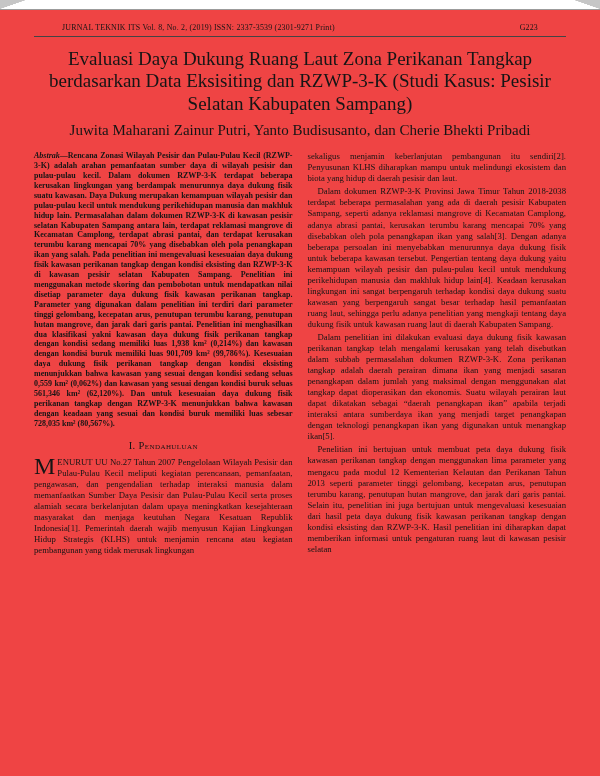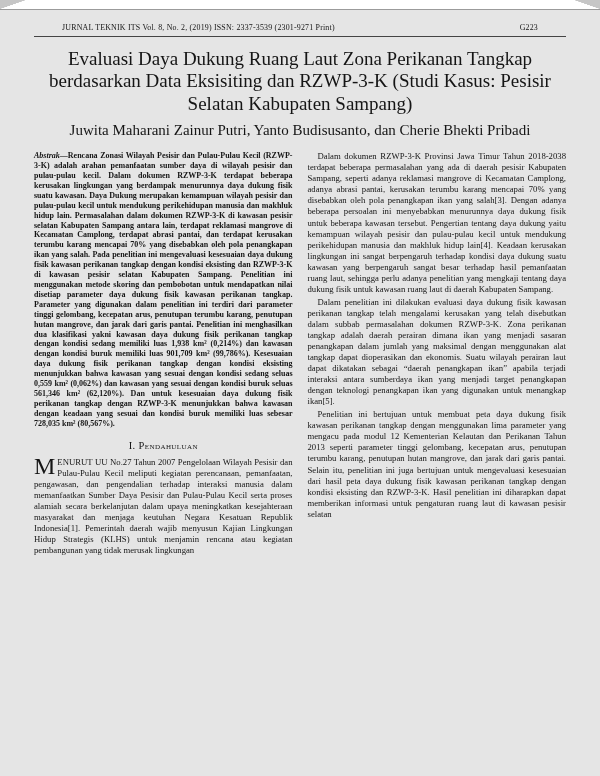--- a/index.html
+++ b/index.html
@@ -7,21 +7,21 @@
   body {
     background: #ffffff;
     font-family: "Liberation Serif", "DejaVu Serif", serif;
     color: #151515;
     position: relative;
   }
   .corner { position: absolute; top: 0; width: 26px; height: 9px; }
   .corner.left  { left: 0;  background: linear-gradient(to bottom right, #c6c6c6 49%, #ffffff 51%); }
   .corner.right { right: 0; background: linear-gradient(to bottom left,  #c6c6c6 49%, #ffffff 51%); }
   .page-edge { position: absolute; top: 9px; left: 0; width: 100%; height: 1px; background: #9b9b9b; }
-  .content { position: absolute; top: 10px; left: 0; right: 0; bottom: 0; background: #e5e5e5; padding: 13px 34px 8px 34px; }
+  .content { position: absolute; top: 10px; left: 0; right: 0; bottom: 0; background: #ef4444; padding: 13px 34px 8px 34px; }
 
   .running-head {
     display: flex; justify-content: space-between;
     font-size: 7.9px; letter-spacing: 0.2px;
     padding: 0 28px 4px 28px;
     border-bottom: 1px solid #444;
   }
   .paper-title {
     margin-top: 11px;
     text-align: center;
@@ -86,19 +86,20 @@
     <div class="col">
       <p class="abstract"><span class="abstract-label">Abstrak—</span><span>Rencana Zonasi Wilayah Pesisir dan Pulau-Pulau Kecil (RZWP-3-K) adalah arahan pemanfaatan sumber daya di wilayah pesisir dan pulau-pulau kecil. Dalam dokumen RZWP-3-K terdapat beberapa kerusakan lingkungan yang berdampak menurunnya daya dukung fisik suatu kawasan. Daya Dukung merupakan kemampuan wilayah pesisir dan pulau-pulau kecil untuk mendukung perikehidupan manusia dan makhluk hidup lain. Permasalahan dalam dokumen RZWP-3-K di kawasan pesisir selatan Kabupaten Sampang antara lain, terdapat reklamasi mangrove di Kecamatan Camplong, terdapat abrasi pantai, dan terdapat kerusakan terumbu karang mencapai 70% yang disebabkan oleh pola penangkapan ikan yang salah. Pada penelitian ini mengevaluasi kesesuaian daya dukung fisik kawasan perikanan tangkap dengan kondisi eksisting dan RZWP-3-K di kawasan pesisir selatan Kabupaten Sampang. Penelitian ini menggunakan metode skoring dan pembobotan untuk mendapatkan nilai disetiap parameter daya dukung fisik kawasan perikanan tangkap. Parameter yang digunakan dalam penelitian ini terdiri dari parameter tinggi gelombang, kecepatan arus, penutupan terumbu karang, penutupan hutan mangrove, dan jarak dari garis pantai. Penelitian ini menghasilkan dua klasifikasi yakni kawasan daya dukung fisik perikanan tangkap dengan kondisi sedang memiliki luas 1,938 km² (0,214%) dan kawasan dengan kondisi buruk memiliki luas 901,709 km² (99,786%). Kesesuaian daya dukung fisik perikanan tangkap dengan kondisi eksisting menunjukkan bahwa kawasan yang sesuai dengan kondisi sedang seluas 0,559 km² (0,062%) dan kawasan yang sesuai dengan kondisi buruk seluas 561,346 km² (62,120%). Dan untuk kesesuaian daya dukung fisik perikanan tangkap dengan RZWP-3-K menunjukkan bahwa kawasan dengan keadaan yang sesuai dan kondisi buruk memiliki luas sebesar 728,035 km² (80,567%).</span></p>
 
 
       <h2 class="section-heading">I. Pendahuluan</h2>
 
       <p class="body-para"><span class="dropcap">M</span><span>ENURUT</span><span> UU No.27 Tahun 2007 Pengelolaan Wilayah Pesisir dan Pulau-Pulau Kecil meliputi kegiatan perencanaan, pemanfaatan, pengawasan, dan pengendalian terhadap interaksi manusia dalam memanfaatkan Sumber Daya Pesisir dan Pulau-Pulau Kecil serta proses alamiah secara berkelanjutan dalam upaya meningkatkan kesejahteraan masyarakat dan menjaga keutuhan Negara Kesatuan Republik Indonesia[1]. Pemerintah daerah wajib menyusun Kajian Lingkungan Hidup Strategis (KLHS) untuk menjamin rencana atau kegiatan pembangunan yang tidak merusak lingkungan</span></p>
     </div>
 
     <div class="col">
+      <p class="body-para">sekaligus menjamin keberlanjutan pembangunan itu sendiri[2]. Penyusunan KLHS diharapkan mampu untuk melindungi ekosistem dan biota yang hidup di daerah pesisir dan laut.</p>
       <p class="body-para indent">Dalam dokumen RZWP-3-K Provinsi Jawa Timur Tahun 2018-2038 terdapat beberapa permasalahan yang ada di daerah pesisir Kabupaten Sampang, seperti adanya reklamasi mangrove di Kecamatan Camplong, adanya abrasi pantai, kerusakan terumbu karang mencapai 70% yang disebabkan oleh pola penangkapan ikan yang salah[3]. Dengan adanya beberapa persoalan ini menyebabkan menurunnya daya dukung fisik untuk beberapa kawasan tersebut. Pengertian tentang daya dukung yaitu kemampuan wilayah pesisir dan pulau-pulau kecil untuk mendukung perikehidupan manusia dan makhluk hidup lain[4]. Keadaan kerusakan lingkungan ini sangat berpengaruh terhadap kondisi daya dukung suatu kawasan yang berpengaruh sangat besar terhadap hasil pemanfaatan ruang laut, sehingga perlu adanya penelitian yang mengkaji tentang daya dukung fisik untuk kawasan ruang laut di daerah Kabupaten Sampang.</p>
       <p class="body-para indent">Dalam penelitian ini dilakukan evaluasi daya dukung fisik kawasan perikanan tangkap telah mengalami kerusakan yang telah disebutkan dalam subbab permasalahan dokumen RZWP-3-K. Zona perikanan tangkap adalah daerah perairan dimana ikan yang menjadi sasaran penangkapan dalam jumlah yang maksimal dengan menggunakan alat tangkap dapat dioperasikan dan ekonomis. Suatu wilayah perairan laut dapat dikatakan sebagai “daerah penangkapan ikan” apabila terjadi interaksi antara sumberdaya ikan yang menjadi target penangkapan dengan teknologi penangkapan ikan yang digunakan untuk menangkap ikan[5].</p>
       <p class="body-para indent">Penelitian ini bertujuan untuk membuat peta daya dukung fisik kawasan perikanan tangkap dengan menggunakan lima parameter yang mengacu pada modul 12 Kementerian Kelautan dan Perikanan Tahun 2013 seperti parameter tinggi gelombang, kecepatan arus, penutupan terumbu karang, penutupan hutan mangrove, dan jarak dari garis pantai. Selain itu, penelitian ini juga bertujuan untuk mengevaluasi kesesuaian dari hasil peta daya dukung fisik kawasan perikanan tangkap dengan kondisi eksisting dan RZWP-3-K. Hasil penelitian ini diharapkan dapat memberikan informasi untuk pengaturan ruang laut di kawasan pesisir selatan</p>
     </div>
 
   </div>
 </div>
 
 </body></html>

